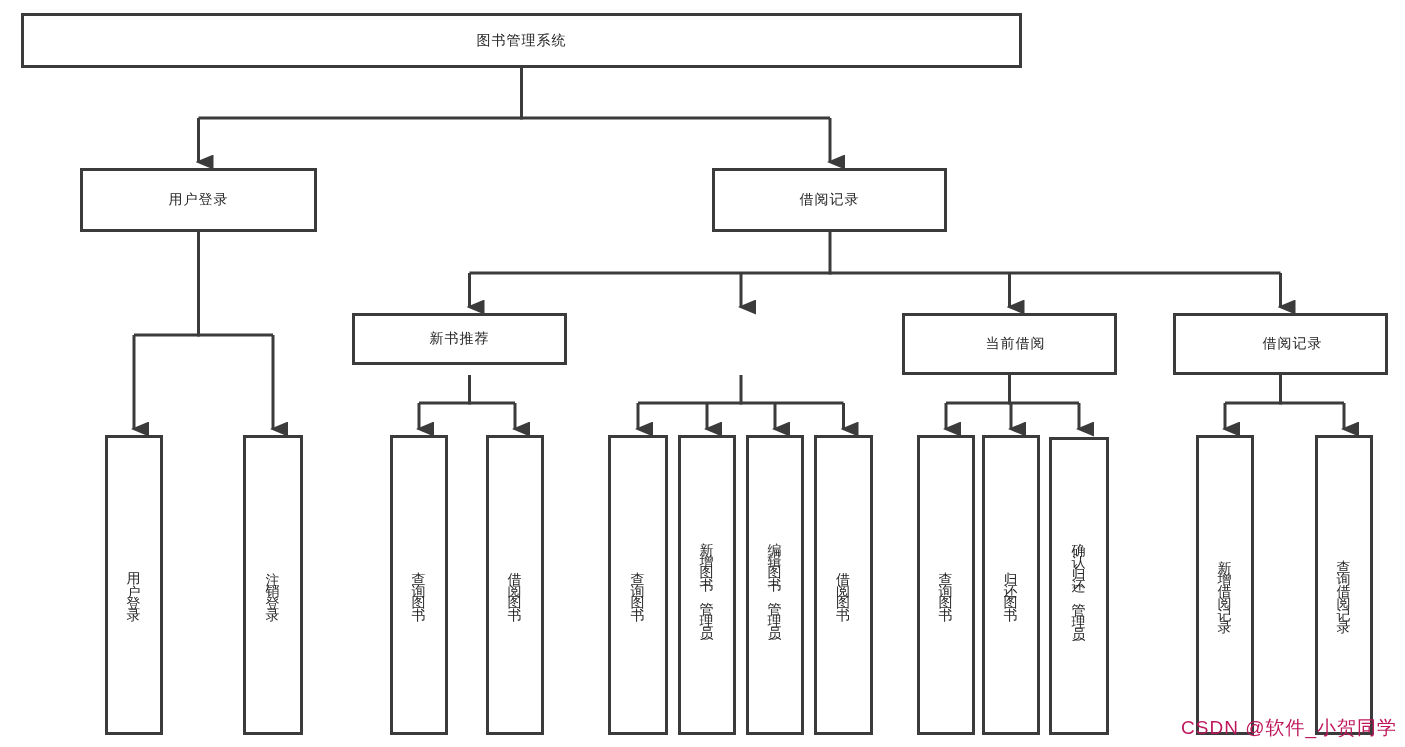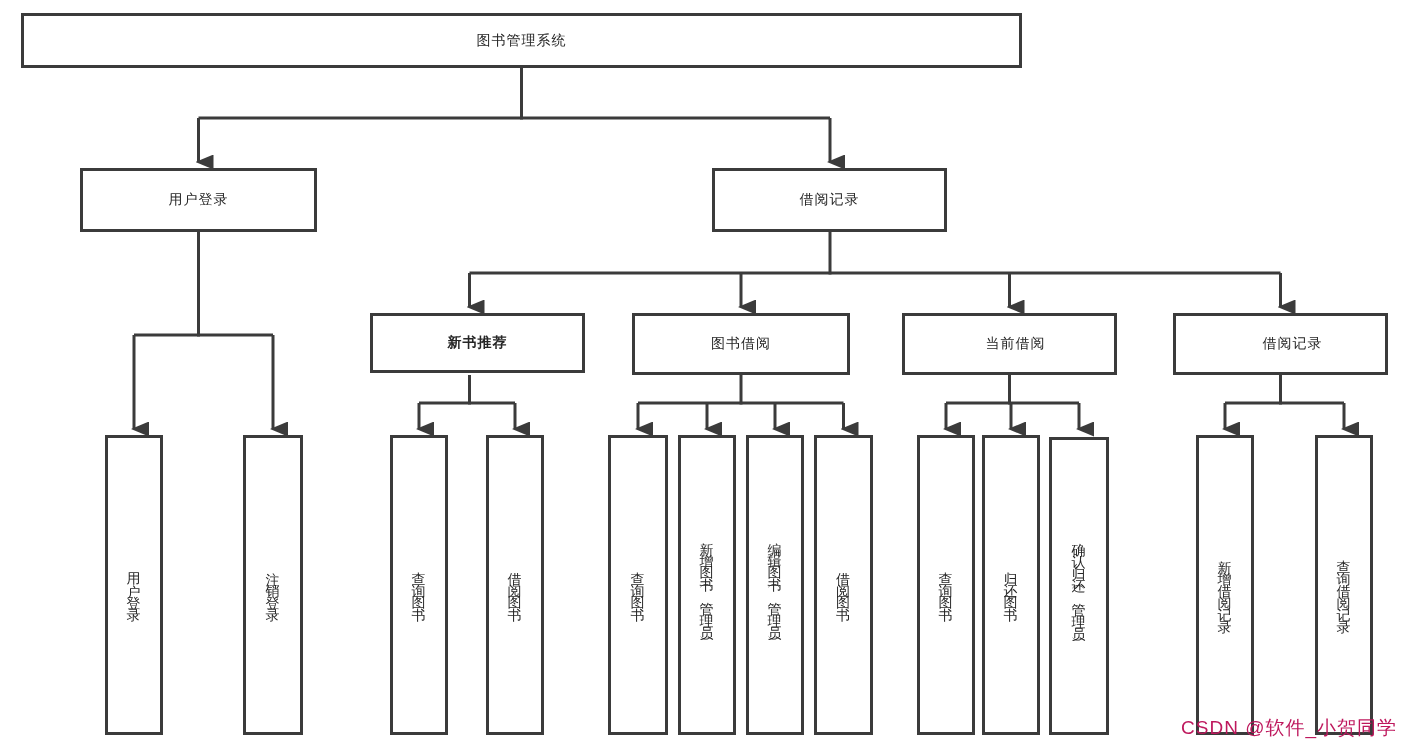--- a/index.html
+++ b/index.html
@@ -109,25 +109,22 @@
     <span>图书管理系统</span>
   </div>
 
   <div class="node" style="left:80px;top:168px;width:237px;height:64px;">
     <span>用户登录</span>
   </div>
   <div class="node" style="left:712px;top:168px;width:235px;height:64px;">
     <span>借阅记录</span>
   </div>
 
-  <div class="node" style="left:370px;top:313px;width:215px;height:60px;font-weight:bold;">
+  <div class="node" style="left:352px;top:313px;width:215px;height:52px;">
     <span>新书推荐</span>
-  </div>
-  <div class="node" style="left:632px;top:313px;width:218px;height:62px;">
-    <span>图书借阅</span>
   </div>
   <div class="node" style="left:902px;top:313px;width:215px;height:62px;padding-left:12px;">
     <span>当前借阅</span>
   </div>
   <div class="node" style="left:1173px;top:313px;width:215px;height:62px;padding-left:24px;">
     <span>借阅记录</span>
   </div>
 
   <div class="node vnode" style="left:105px;top:435px;width:58px;height:300px;">
     <span>用户登录</span>

